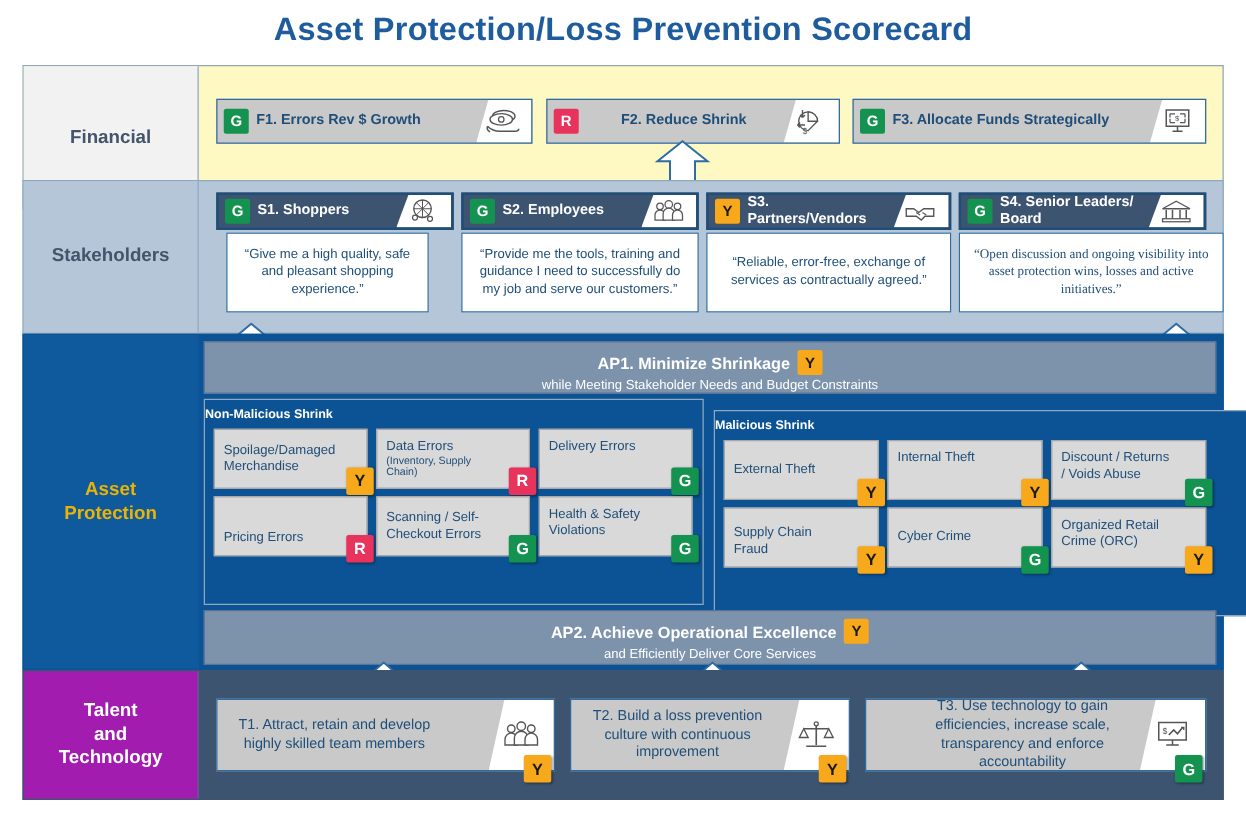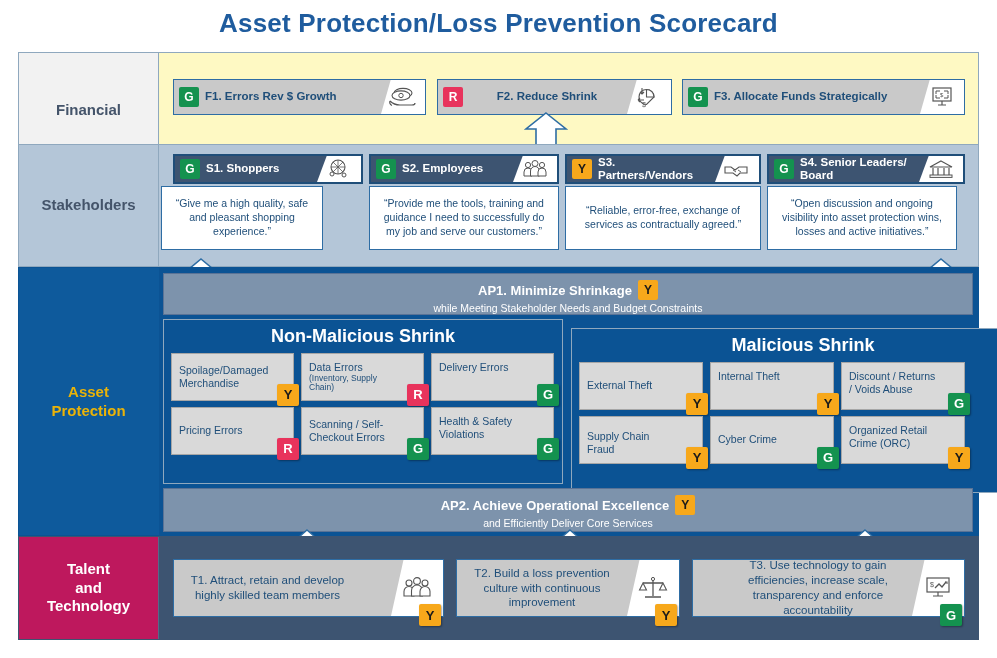--- a/index.html
+++ b/index.html
@@ -26,21 +26,21 @@
   }
   .rowbody{flex:1;position:relative;box-sizing:border-box;}
 
   #row-financial{top:52px;height:116px;background:#fef9c3;}
   #row-financial .rowlabel{color:#44546A;background:#F2F2F2;}
   #row-stakeholders{top:144px;height:123px;background:#B4C6D8;}
   #row-stakeholders .rowlabel{color:#44546A;background:#B4C6D8;}
   #row-asset{top:267px;height:269px;background:#0B5394;border-color:#0B5394;}
   #row-asset .rowlabel{color:#eab308;background:#0E5A9C;border-right:1px solid #0E5A9C;}
   #row-talent{top:536px;height:104px;background:#3D5471;border-color:#3D5471;}
-  #row-talent .rowlabel{color:#FFFFFF;background:#be185d;border-right:1px solid #4A6casual;}
+  #row-talent .rowlabel{color:#FFFFFF;background:#a21caf;border-right:1px solid #4A6casual;}
   #row-talent .rowlabel{border-right:1px solid #55698A;}
 
   
   .pill{
     position:absolute;box-sizing:border-box;display:flex;align-items:center;
     background:#C9C9C9;border:1px solid #2E6DA4;
   }
   .pill .badge{margin:0 6px 0 5px;}
   .pill .ptext{
     flex:1;font-size:11.5px;font-weight:bold;color:#1F4E79;line-height:1.15;
@@ -81,21 +81,21 @@
   .band .bt{
     text-align:center;color:#FFFFFF;font-size:13px;font-weight:bold;
     padding-top:6px;display:flex;align-items:center;justify-content:center;gap:6px;
   }
   .band .bs{text-align:center;color:#FFFFFF;font-size:10.5px;padding-top:2px;}
 
   .shrinkbox{
     position:absolute;box-sizing:border-box;background:#0B5394;border:1px solid #8FA8BE;
   }
   .shrinkbox .sh{
-    text-align:center;color:#FFFFFF;font-size:18px;font-weight:bold;padding:6px 0 6px;
+    color:#FFFFFF;font-size:10px;font-weight:bold;padding:6px 0 6px;
   }
   .cellgrid{display:flex;flex-wrap:wrap;padding:0 7px 6px;gap:6px 7px;}
   .cell{
     box-sizing:border-box;background:#D9D9D9;border:1px solid #A6A6A6;
     position:relative;font-size:10.5px;color:#1F4E79;line-height:1.25;
     padding:6px 26px 6px 7px;display:flex;align-items:center;
   }
   .cell .sub{display:block;font-size:8.5px;line-height:1.1;}
   .cell .badge{position:absolute;right:-6px;bottom:-6px;}
 
@@ -187,21 +187,21 @@
         <span class="ptext">S1.  Shoppers</span>
         <span class="iconbox">
           <svg width="26" height="22" viewBox="0 0 26 22">
             <circle cx="12" cy="9" r="7" fill="#fff" stroke="#555" stroke-width="1.1"></circle>
             <path d="M5 9 h14 M12 2 v14 M7 4 l10 10 M17 4 L7 14" stroke="#555" stroke-width=".8"></path>
             <circle cx="6" cy="16" r="2" fill="#fff" stroke="#555" stroke-width="1"></circle>
             <circle cx="18" cy="17" r="2" fill="#fff" stroke="#555" stroke-width="1"></circle>
           </svg>
         </span>
       </div>
-      <div class="quote" style="left:2px;top:41px;width:162px;height:64px;">“Give me a high quality, safe and pleasant shopping experience.”</div>
+      <div class="quote" style="left:22px;top:41px;width:162px;height:64px;">“Give me a high quality, safe and pleasant shopping experience.”</div>
 
       <div class="pill dark" style="left:210px;top:9px;width:190px;height:30px;">
         <span class="badge G">G</span>
         <span class="ptext">S2.  Employees</span>
         <span class="iconbox">
           <svg width="28" height="20" viewBox="0 0 28 20">
             <circle cx="7" cy="6" r="2.6" fill="#fff" stroke="#555" stroke-width="1"></circle>
             <circle cx="14" cy="4.5" r="3" fill="#fff" stroke="#555" stroke-width="1"></circle>
             <circle cx="21" cy="6" r="2.6" fill="#fff" stroke="#555" stroke-width="1"></circle>
             <path d="M3 17 v-4 a4 4 0 0 1 8 0 v4 z" fill="#fff" stroke="#555" stroke-width="1"></path>
@@ -228,21 +228,21 @@
         <span class="badge G">G</span>
         <span class="ptext">S4. Senior Leaders/ Board</span>
         <span class="iconbox">
           <svg width="26" height="20" viewBox="0 0 26 20">
             <path d="M13 2 L24 8 H2 Z" fill="#fff" stroke="#555" stroke-width="1.1"></path>
             <path d="M5 9 v7 M10 9 v7 M16 9 v7 M21 9 v7" stroke="#555" stroke-width="1.2"></path>
             <rect x="2" y="16" width="22" height="2.4" fill="#fff" stroke="#555" stroke-width="1"></rect>
           </svg>
         </span>
       </div>
-      <div class="quote" style="left:608px;top:41px;width:190px;height:64px;">“Open discussion and ongoing visibility into asset protection wins, losses and active initiatives.”</div>
+      <div class="quote" style="left:608px;top:41px;width:212px;height:64px;font-family:Liberation Serif, serif;">“Open discussion and ongoing visibility into asset protection wins, losses and active initiatives.”</div>
     </div>
   </div>
 
   <div class="arrow" style="left:180px;top:258px;">
     <svg width="42" height="32" viewBox="0 0 42 32">
       <path d="M21 1 L39 16 H30 V31 H12 V16 H3 Z" fill="#FFFFFF" stroke="#2E6DA4" stroke-width="1.6"></path>
     </svg>
   </div>
   <div class="arrow" style="left:920px;top:258px;">
     <svg width="42" height="32" viewBox="0 0 42 32">
@@ -278,21 +278,21 @@
             <span>
               <span>Data Errors</span>
               <span class="sub">(Inventory, Supply Chain)</span>
             </span>
             <span class="badge R big">R</span>
           </div>
           <div class="cell" style="width:123px;height:48px;align-items:flex-start;padding-top:7px;">
             <span><span>Delivery  Errors</span></span>
             <span class="badge G big">G</span>
           </div>
-          <div class="cell" style="width:123px;height:48px;padding-bottom:7px;">
+          <div class="cell" style="width:123px;height:48px;align-items:flex-end;padding-bottom:7px;">
             <span><span>Pricing Errors</span></span>
             <span class="badge R big">R</span>
           </div>
           <div class="cell" style="width:123px;height:48px;">
             <span><span>Scanning / Self-Checkout Errors</span></span>
             <span class="badge G big">G</span>
           </div>
           <div class="cell" style="width:123px;height:48px;align-items:flex-start;padding-top:7px;">
             <span><span>Health &amp; Safety Violations</span></span>
             <span class="badge G big">G</span>

